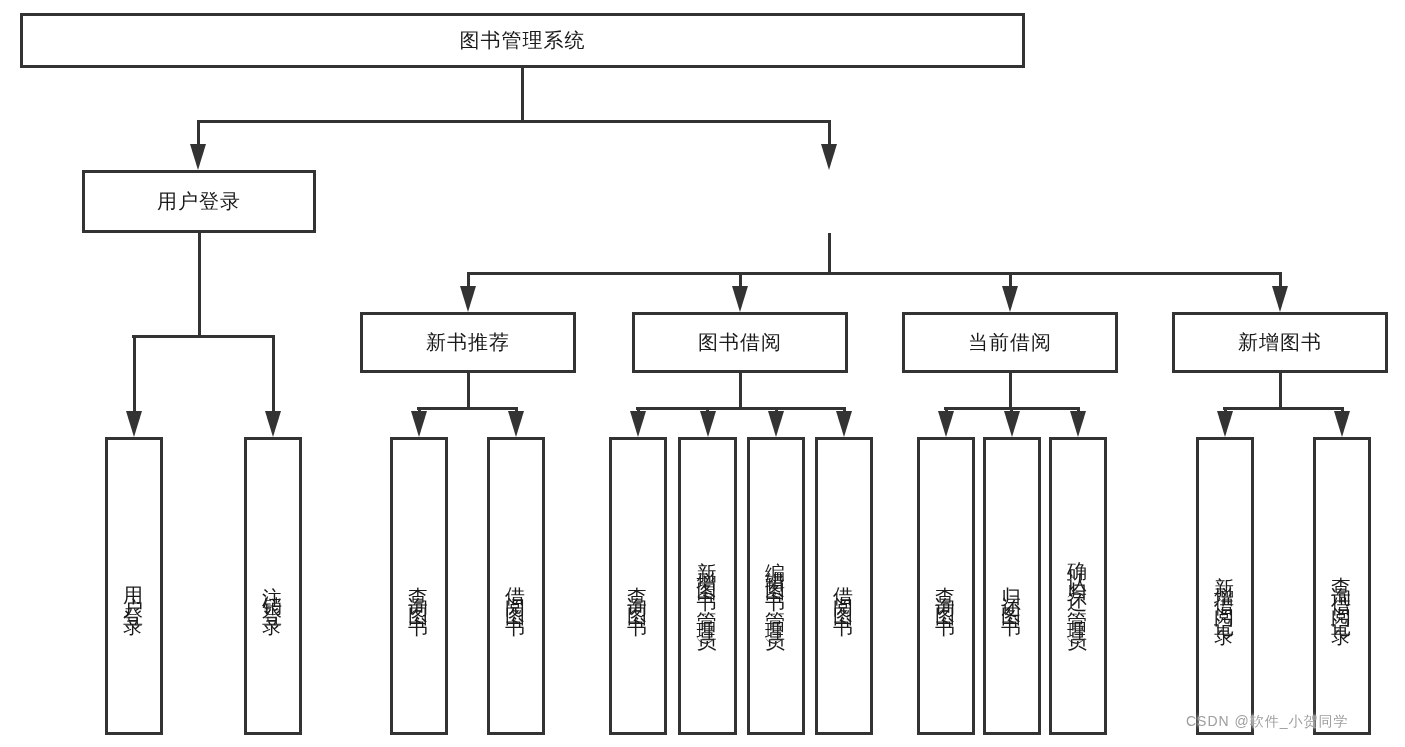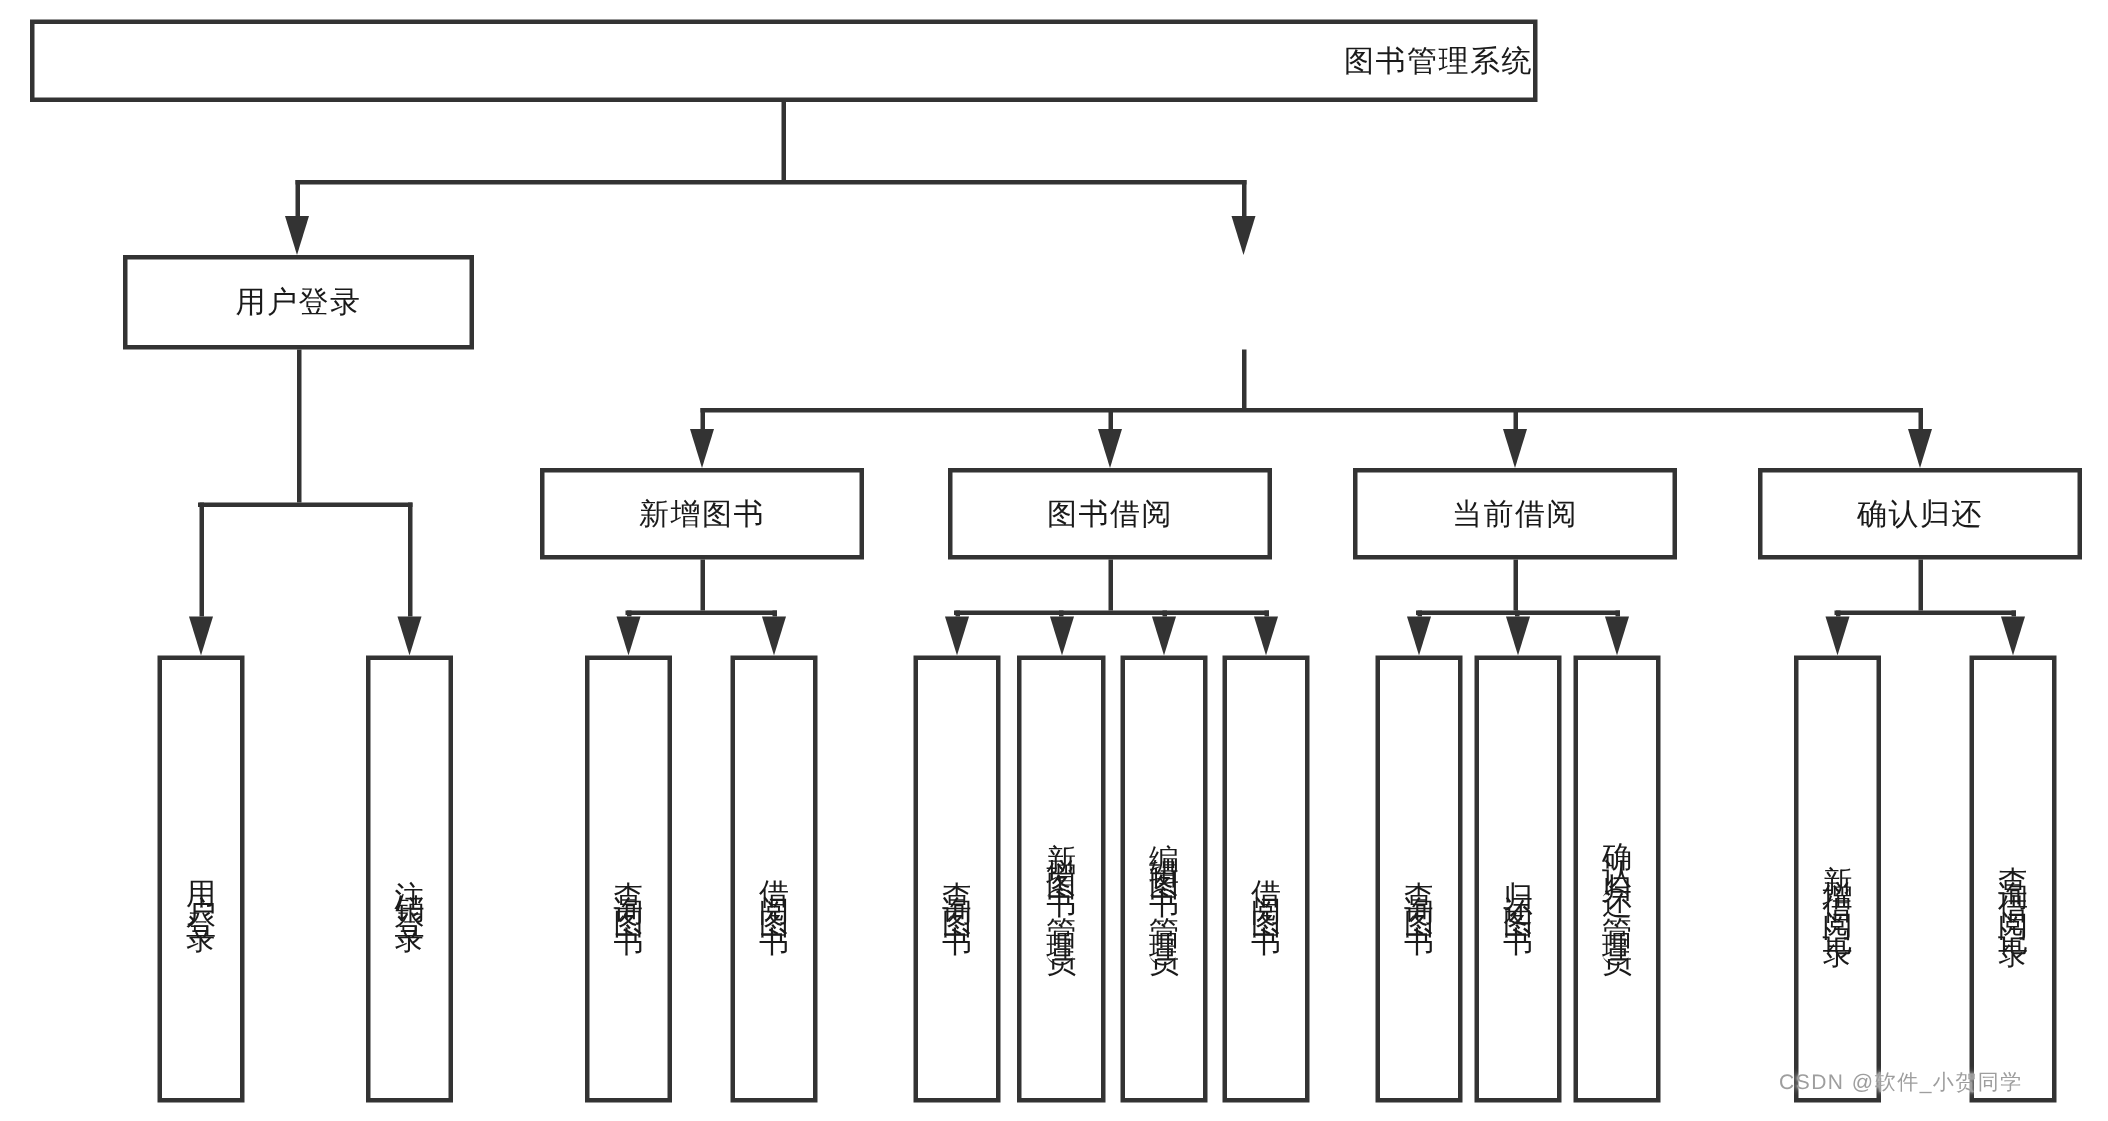--- a/index.html
+++ b/index.html
@@ -45,21 +45,21 @@
     text-shadow:0 0 2px #fff,0 0 5px #fff;
     z-index:10;
     white-space:nowrap;
   }
 </style>
 </head>
 <body>
 
 <div id="stage" style="--line: #333333; --text: #1a1a1a; --wm: #9e9e9e; --bg: #ffffff;">
 
-  <div class="node h" style="left:20px;top:13px;width:1005px;height:55px;justify-content:flex-end;">
+  <div class="node h" style="left:20px;top:13px;width:1005px;height:55px;">
     <span>图书管理系统</span>
   </div>
 
   <div class="vl" style="left:521px;top:68px;height:52px;"></div>
   <div class="hl" style="left:197px;top:120px;width:634px;"></div>
   <div class="vl" style="left:197px;top:120px;height:24px;"></div>
   <div class="arrow" style="left:190px;top:144px;"></div>
   <div class="vl" style="left:828px;top:120px;height:24px;"></div>
   <div class="arrow" style="left:821px;top:144px;"></div>
 
@@ -79,30 +79,30 @@
   <div class="vl" style="left:467px;top:272px;height:14px;"></div>
   <div class="arrow" style="left:460px;top:286px;"></div>
   <div class="vl" style="left:739px;top:272px;height:14px;"></div>
   <div class="arrow" style="left:732px;top:286px;"></div>
   <div class="vl" style="left:1009px;top:272px;height:14px;"></div>
   <div class="arrow" style="left:1002px;top:286px;"></div>
   <div class="vl" style="left:1279px;top:272px;height:14px;"></div>
   <div class="arrow" style="left:1272px;top:286px;"></div>
 
   <div class="node h" style="left:360px;top:312px;width:216px;height:61px;">
-    <span>新增图书</span>
+    <span>新书推荐</span>
   </div>
   <div class="node h" style="left:632px;top:312px;width:216px;height:61px;">
     <span>图书借阅</span>
   </div>
   <div class="node h" style="left:902px;top:312px;width:216px;height:61px;">
     <span>当前借阅</span>
   </div>
   <div class="node h" style="left:1172px;top:312px;width:216px;height:61px;">
-    <span>确认归还</span>
+    <span>新增图书</span>
   </div>
 
   <div class="vl" style="left:467px;top:373px;height:34px;"></div>
   <div class="hl" style="left:417px;top:407px;width:101px;"></div>
   <div class="vl" style="left:418px;top:407px;height:4px;"></div>
   <div class="arrow" style="left:411px;top:411px;"></div>
   <div class="vl" style="left:515px;top:407px;height:4px;"></div>
   <div class="arrow" style="left:508px;top:411px;"></div>
 
   <div class="vl" style="left:739px;top:373px;height:34px;"></div>

